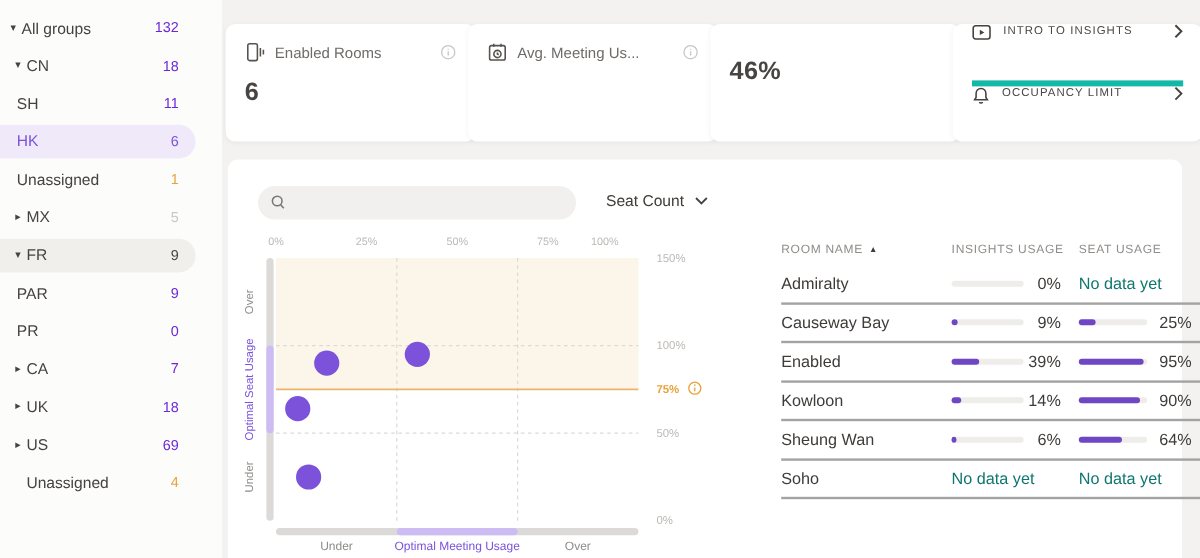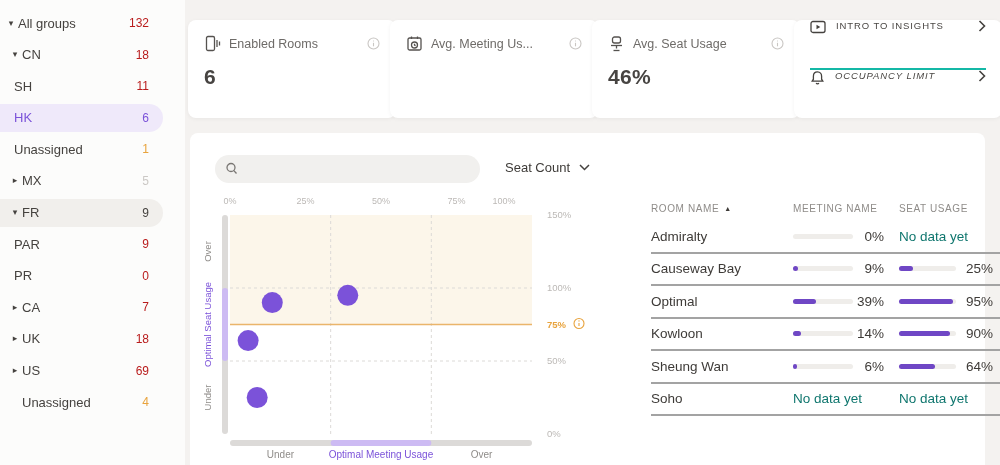--- a/index.html
+++ b/index.html
@@ -9,32 +9,32 @@
     -webkit-font-smoothing:antialiased;
   }
   
   .sidebar{position:absolute;left:0;top:0;width:185px;height:465px;background:#fcfcfb;padding-top:9px;box-sizing:border-box;}
   .s-item{display:flex;align-items:center;height:28px;margin:0 22px 3.6px 0;border-radius:0 16px 16px 0;font-size:13px;color:#45423f;cursor:pointer;}
   .s-item .caret{width:14px;flex:none;text-align:center;font-size:9px;color:#45423f;line-height:1;}
   .s-item.lvl0{padding-left:4px}
   .s-item.lvl1{padding-left:8px}
   .s-item.lvl2{}
   .s-item .count{margin-left:auto;padding-right:14px;font-size:12px;}
-  .count.muted{color:#b91c1c}.count.faint{color:#cbc8c5}.count.warning{color:#e8a33d}.count.dark{color:#45423f}.count.accent{color:#7b52d9}
+  .count.muted{color:#6d28d9}.count.faint{color:#cbc8c5}.count.warning{color:#e8a33d}.count.dark{color:#45423f}.count.accent{color:#7b52d9}
   .s-item.selected{background:#efe9fa;color:#7b52d9;}
   .s-item.selected .caret{color:#7b52d9;}
   .s-item.hovered{background:#f1efec;}
   
   .card{position:absolute;top:20px;width:208px;height:98px;background:#fff;border-radius:8px;box-shadow:0 1px 4px rgba(0,0,0,.05);box-sizing:border-box;padding:15px 16px;}
   .card-head{display:flex;align-items:center;gap:8px;color:#6e6b68;font-size:12.5px;}
   .card-head .grow{flex:1;}
   .card-value{margin-top:13px;font-size:21px;font-weight:bold;color:#474442;letter-spacing:.3px;}
   .links-card{padding:0 16px;display:flex;flex-direction:column;}
   .link-row{display:flex;align-items:flex-start;gap:10px;height:48.5px;font-size:9.5px;letter-spacing:.9px;color:#4a4744;cursor:pointer;}
-  .link-row + .link-row{border-top:2px solid #14b8a6;font-style:italic;}
+  .link-row + .link-row{border-top:5px solid #14b8a6;}
   .link-row .grow{flex:1;}
   
   .panel{position:absolute;left:190px;top:133px;width:795px;height:332px;background:#fff;border-radius:8px 8px 0 0;}
   .search{position:absolute;left:25px;top:22px;width:265px;height:28px;border-radius:14px;background:#f1f0ee;display:flex;align-items:center;padding:0 10px;box-sizing:border-box;gap:6px;}
   .search input{border:none;background:transparent;outline:none;flex:1;font-size:12px;color:#45423f;font-family:inherit;}
   .sortsel{position:absolute;left:315px;top:27px;display:flex;align-items:center;gap:9px;font-size:13px;color:#3e3b38;cursor:pointer;}
   
   .chart{position:absolute;left:5px;top:57px;width:400px;height:278px;}
   
   .rtable{position:absolute;left:425px;top:62px;width:360px;margin-left:36px;}
@@ -167,39 +167,20 @@
       <svg width="13" height="13" viewBox="0 0 13 13" fill="none" stroke="#c9c6c3" stroke-width="1.1">
         <circle cx="6.5" cy="6.5" r="5.5"></circle>
           <line x1="6.5" y1="5.8" x2="6.5" y2="9.3"></line>
           <line x1="6.5" y1="3.6" x2="6.5" y2="4.4"></line>
       </svg>
     </span>
   </div>
 </div>
 
 <div class="card" style="left:592px">
-  <div class="card-head">
-    <span>
-      <svg width="17" height="17" viewBox="0 0 17 17" fill="none" stroke="#55524f" stroke-width="1.3">
-        <rect x="4.5" y="2" width="8" height="6" rx="2"></rect>
-          <line x1="3" y1="10.5" x2="14" y2="10.5"></line>
-          <line x1="8.5" y1="10.5" x2="8.5" y2="13.5"></line>
-          <line x1="5.5" y1="15.5" x2="11.5" y2="15.5"></line>
-      </svg>
-    </span>
-    <span>Avg. Seat Usage</span>
-    <span class="grow"></span>
-    <span>
-      <svg width="13" height="13" viewBox="0 0 13 13" fill="none" stroke="#c9c6c3" stroke-width="1.1">
-        <circle cx="6.5" cy="6.5" r="5.5"></circle>
-          <line x1="6.5" y1="5.8" x2="6.5" y2="9.3"></line>
-          <line x1="6.5" y1="3.6" x2="6.5" y2="4.4"></line>
-      </svg>
-    </span>
-  </div>
   <div class="card-value">46%</div>
 </div>
 
 <div class="card links-card" style="left:794px">
   <div class="link-row">
     <span>
       <svg width="16" height="14" viewBox="0 0 16 14" fill="none" stroke="#45423f" stroke-width="1.3">
         <rect x="1" y="1.5" width="14" height="11" rx="2"></rect>
           <path d="M6.5 4.8 L10.3 7 L6.5 9.2 Z" fill="#45423f" stroke="none"></path>
       </svg>
@@ -287,21 +268,21 @@
         <circle cx="53.120000000000005" cy="150.56" r="10.5" fill="#7b52d9"></circle>
       </svg>
     </div>
 
   <div class="rtable">
     <div class="thead">
       <span class="th-name">
         <span>ROOM NAME</span>
         <span class="sort-caret">▲</span>
       </span>
-      <span class="th-meet">MEETING NAME</span>
+      <span class="th-meet">INSIGHTS USAGE</span>
       <span class="th-seat">SEAT USAGE</span>
     </div>
     <div>
         <div class="trow">
           <span class="tname">Admiralty</span>
           <span class="tcell meet">
             <span class="track meet">
               <span class="fill" style="width: 0%;"></span>
             </span>
             <span class="pct">0%</span>
@@ -319,21 +300,21 @@
             <span class="pct">9%</span>
           </span>
           <span class="tcell seat">
             <span class="track seat">
               <span class="fill" style="width: 25%;"></span>
             </span>
             <span class="pct">25%</span>
           </span>
         </div>
         <div class="trow">
-          <span class="tname">Optimal</span>
+          <span class="tname">Enabled</span>
           <span class="tcell meet">
             <span class="track meet">
               <span class="fill" style="width: 39%;"></span>
             </span>
             <span class="pct">39%</span>
           </span>
           <span class="tcell seat">
             <span class="track seat">
               <span class="fill" style="width: 95%;"></span>
             </span>

